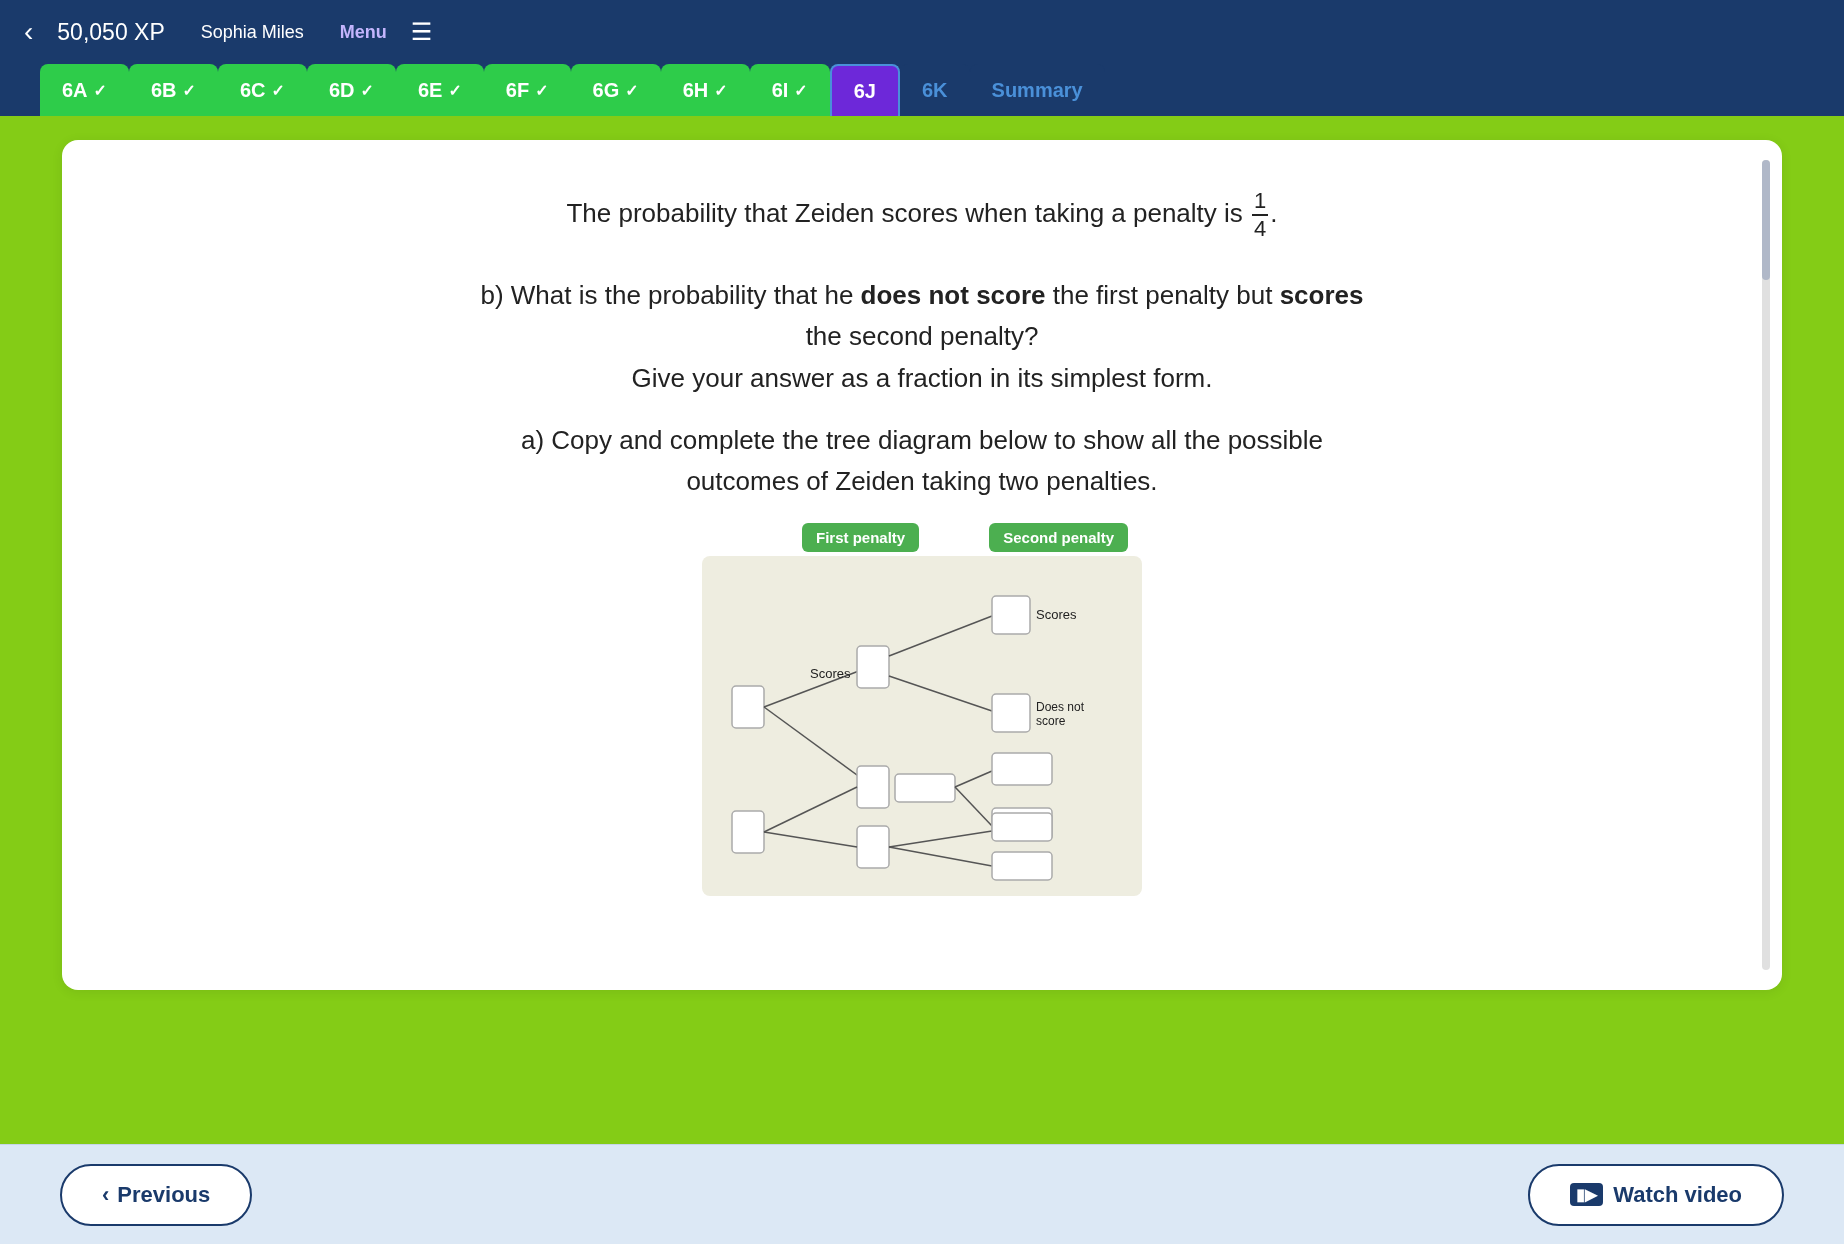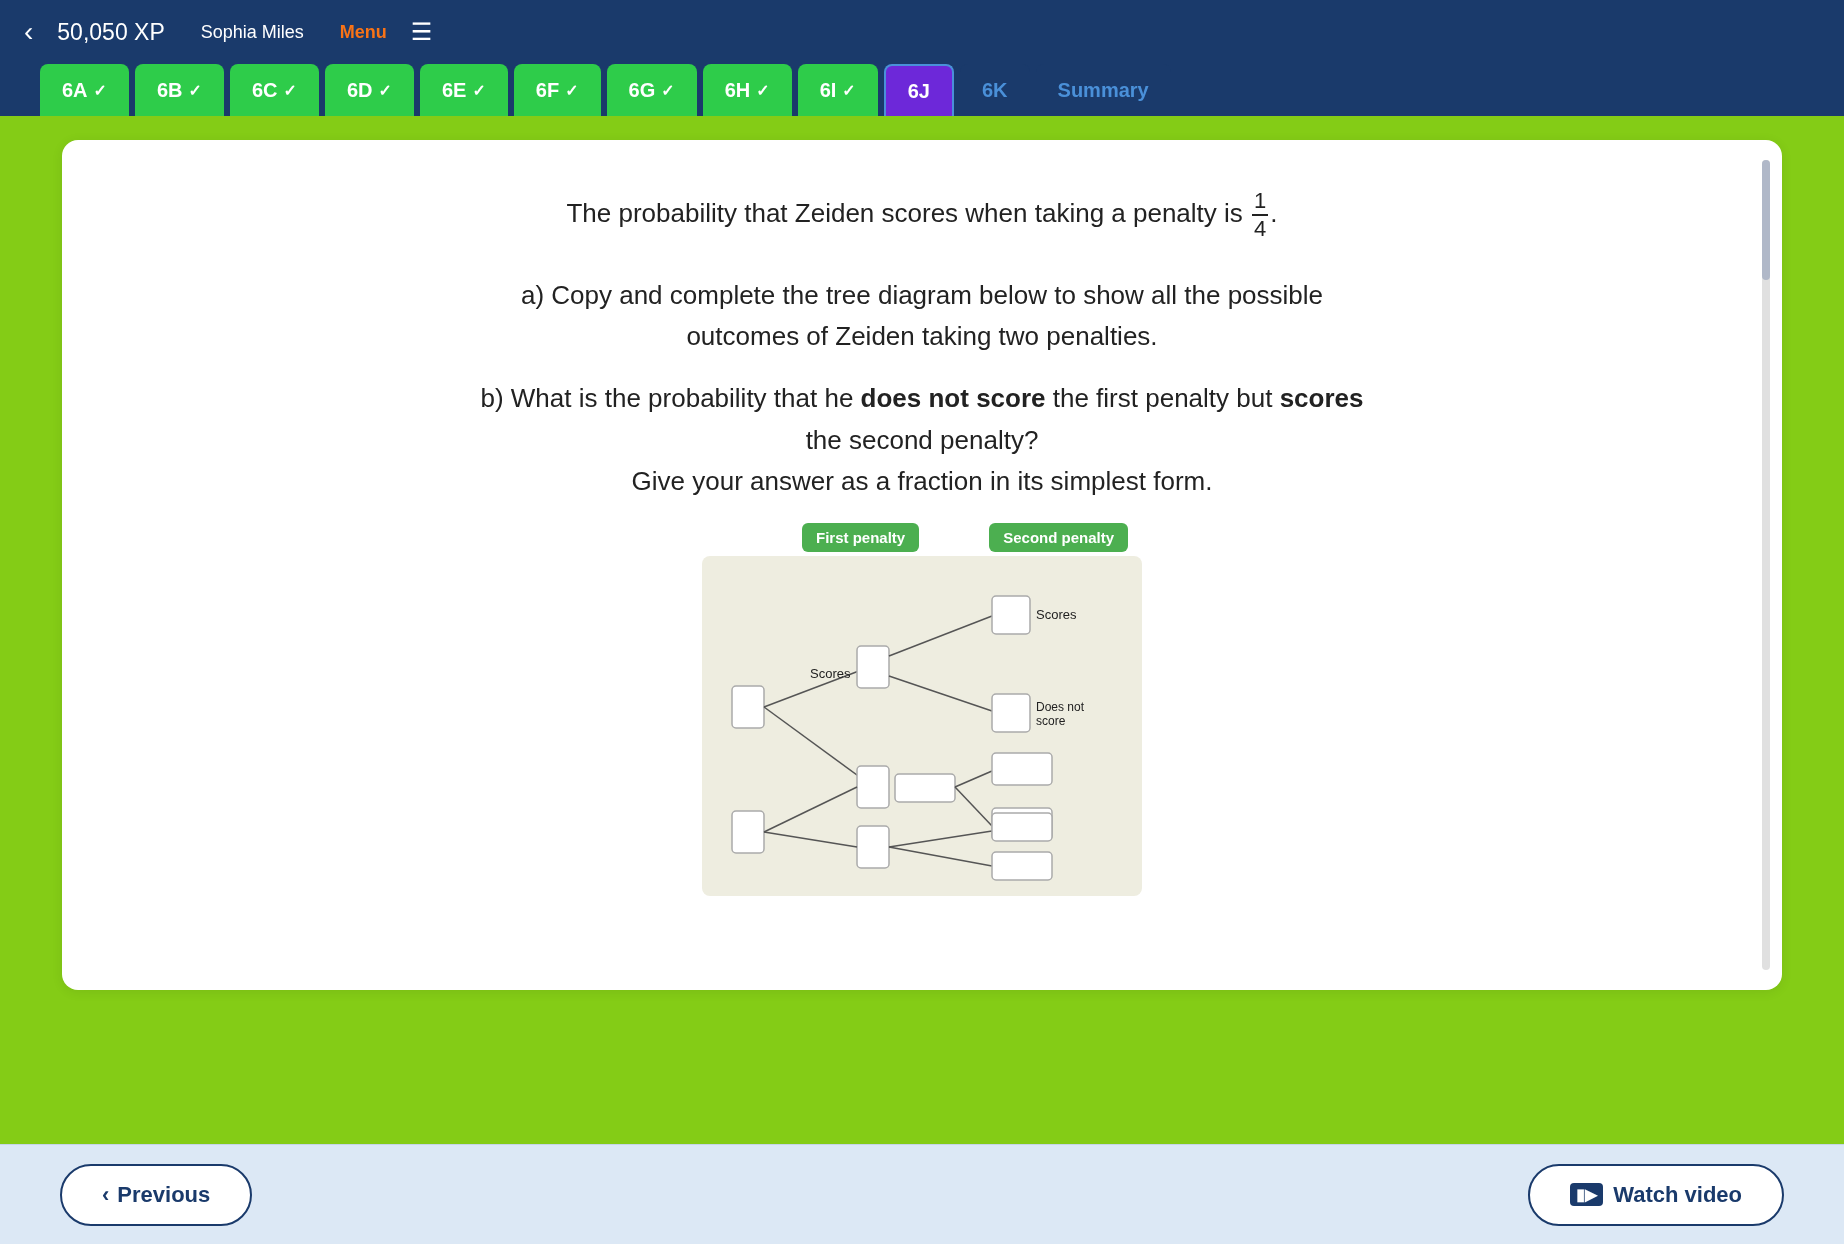--- a/index.html
+++ b/index.html
@@ -36,39 +36,38 @@
       color: white;
       font-size: 23px;
       margin-right: 20px;
     }
     .user-name {
       color: white;
       font-size: 18px;
       margin-right: 20px;
     }
     .menu-label {
-      color: #f97316;
+      color: #c4b5fd;
       font-size: 18px;
       font-weight: 600;
       margin-right: 8px;
       cursor: pointer;
     }
     .hamburger {
       color: white;
       font-size: 24px;
       cursor: pointer;
     }
 
     
     .tab-bar {
       background: #1a3a6b;
       display: flex;
       align-items: flex-end;
       padding: 0 40px;
-      gap: 6px;
       padding-bottom: 0;
     }
     .tab {
       background: #2ecc4a;
       color: white;
       font-size: 20px;
       font-weight: 700;
       padding: 10px 22px;
       border-radius: 8px 8px 0 0;
       cursor: pointer;
@@ -276,27 +275,27 @@
 
     <div class="question-text">
   The probability that Zeiden scores when taking a penalty is 
   <span class="fraction">
     <span class="numer">1</span>
     <span class="denom">4</span>
   </span>.
 </div>
 
     <div class="part-text">
-  <span>a) Copy and complete the tree diagram below to show all the possible<br>outcomes of Zeiden taking two penalties.</span>
-</div>
-
-    <div class="part-text">
   <span>b) What is the probability that he <strong>does not score</strong> the first penalty but <strong>scores</strong></span><br>
   <span>the second penalty?</span><br>
   <span>Give your answer as a fraction in its simplest form.</span>
+</div>
+
+    <div class="part-text">
+  <span>a) Copy and complete the tree diagram below to show all the possible<br>outcomes of Zeiden taking two penalties.</span>
 </div>
 
     <div class="tree-container">
       <div style="width:440px; position:relative;">
         
         <div style="display:flex; gap:0; margin-bottom:4px; margin-left:100px; gap:60px;">
           <div style="background:#4caf50; color:white; font-weight:700; font-size:15px; padding:6px 14px; border-radius:6px; text-align:left;">First penalty</div>
           <div style="background:#4caf50; color:white; font-weight:700; font-size:15px; padding:6px 14px; border-radius:6px; text-align:center; margin-left:10px;">Second penalty</div>
         </div>
 

